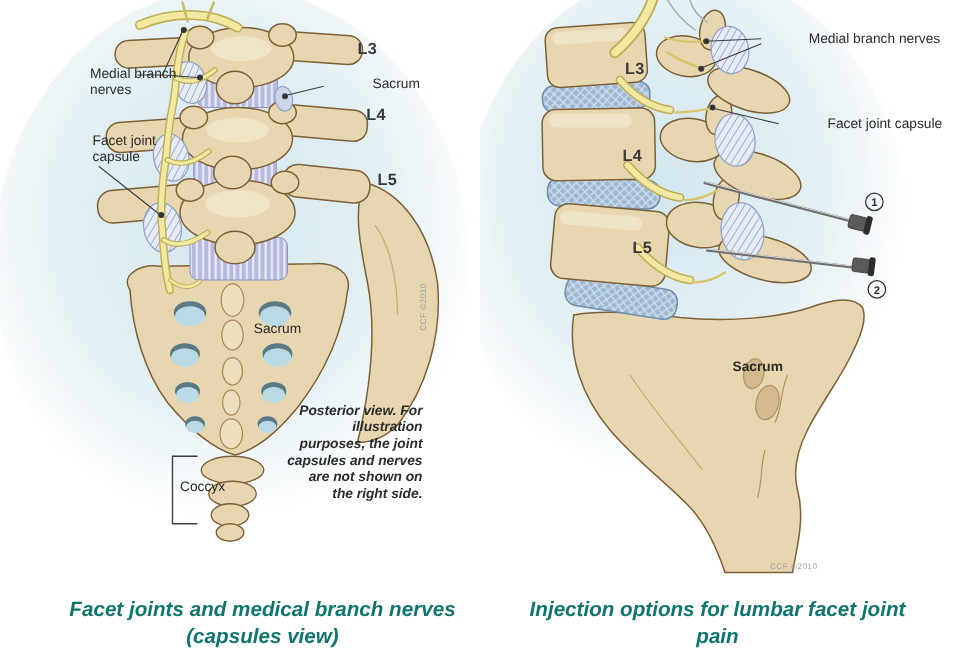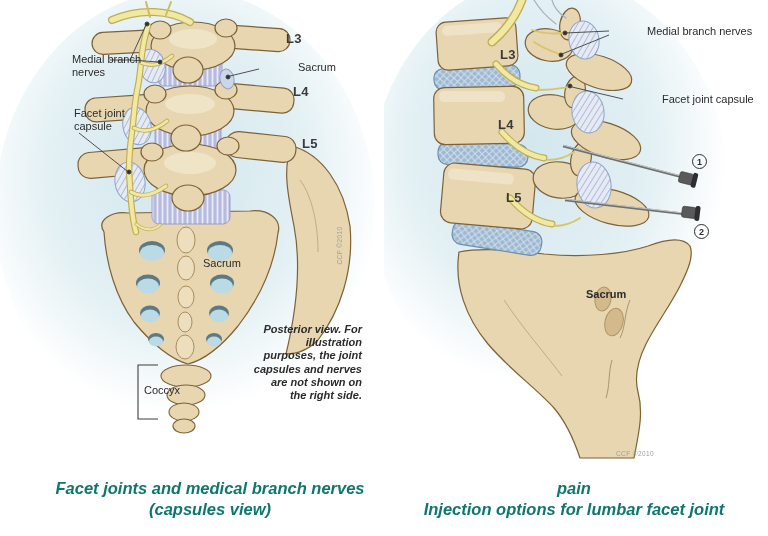--- a/index.html
+++ b/index.html
@@ -6,21 +6,21 @@
   .stage{position:relative;width:768px;height:536px;background:#ffffff;overflow:hidden;
          font-family:"Liberation Sans","DejaVu Sans",sans-serif;color:#2b2b2b;}
   .panel{position:absolute;top:0;width:384px;height:465px;}
   .panel-left{left:0;}
   .panel-right{left:384px;}
   .panel svg{position:absolute;left:0;top:0;}
   .lbl{position:absolute;font-size:11px;line-height:1.18;color:#2b2b2b;margin-left:36px;}
   .lbl-level{font-size:13px;font-weight:700;color:#3a3a3a;letter-spacing:.2px;}
   .lbl-nowrap{white-space:nowrap;}
   .note{position:absolute;font-size:11px;font-style:italic;font-weight:600;
-        line-height:1.2;text-align:right;color:#2b2b2b;margin-left:24px;}
+        line-height:1.2;text-align:right;color:#2b2b2b;}
   .keyblock{position:absolute;font-size:11px;line-height:1.2;color:#2b2b2b;}
   .keyblock .key-heading{font-style:italic;font-weight:600;width:150px;}
   .keyblock ol{margin:5px 0 0 0;padding:0 0 0 15px;}
   .keyblock li{margin:0 0 2px 0;padding-left:2px;}
   .marker{position:absolute;width:13px;height:13px;border:1.4px solid #2f2f2f;border-radius:50%;
           display:flex;align-items:center;justify-content:center;
           font-size:9px;font-weight:600;color:#2f2f2f;background:transparent;}
   .watermark{position:absolute;font-size:6.5px;color:#9aa0a4;letter-spacing:.4px;white-space:nowrap;}
   .watermark-vert{transform:rotate(-90deg);}
   .caption{position:absolute;top:478px;text-align:center;font-style:italic;font-weight:700;
@@ -311,17 +311,17 @@
 
 
     <div class="watermark" style="left:232px;top:450px;">CCF ©2010</div>
   </section>
 
   <div class="caption caption-left">
     <div>Facet joints and medical branch nerves</div>
     <div>(capsules view)</div>
   </div>
   <div class="caption caption-right">
+    <div>Injection options for lumbar facet joint</div>
     <div>pain</div>
-    <div>Injection options for lumbar facet joint</div>
   </div>
 
 </div>
 
 </body></html>

